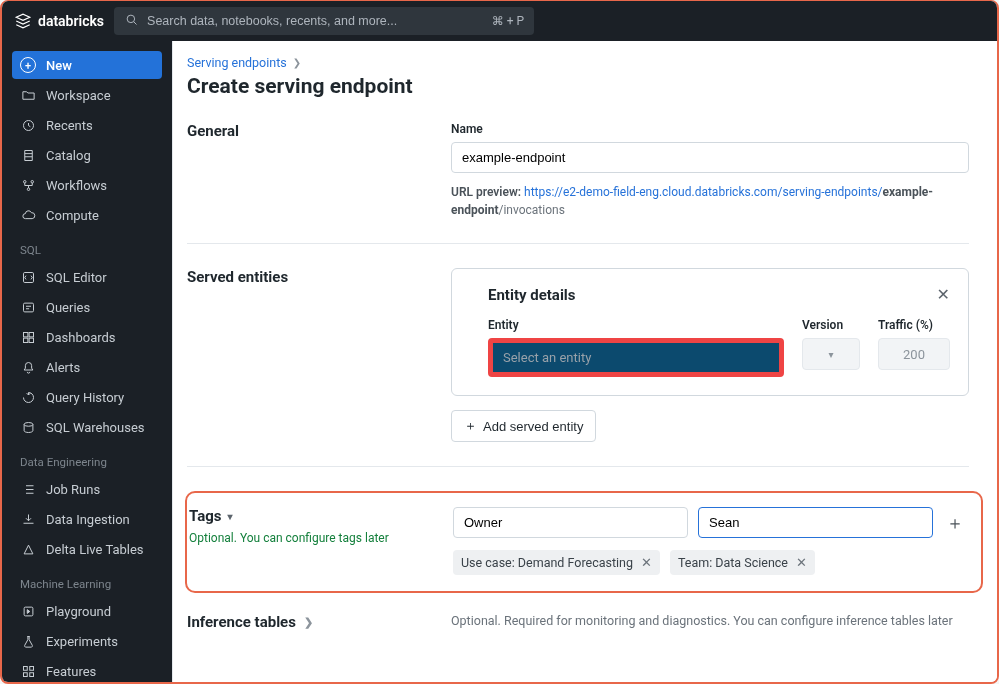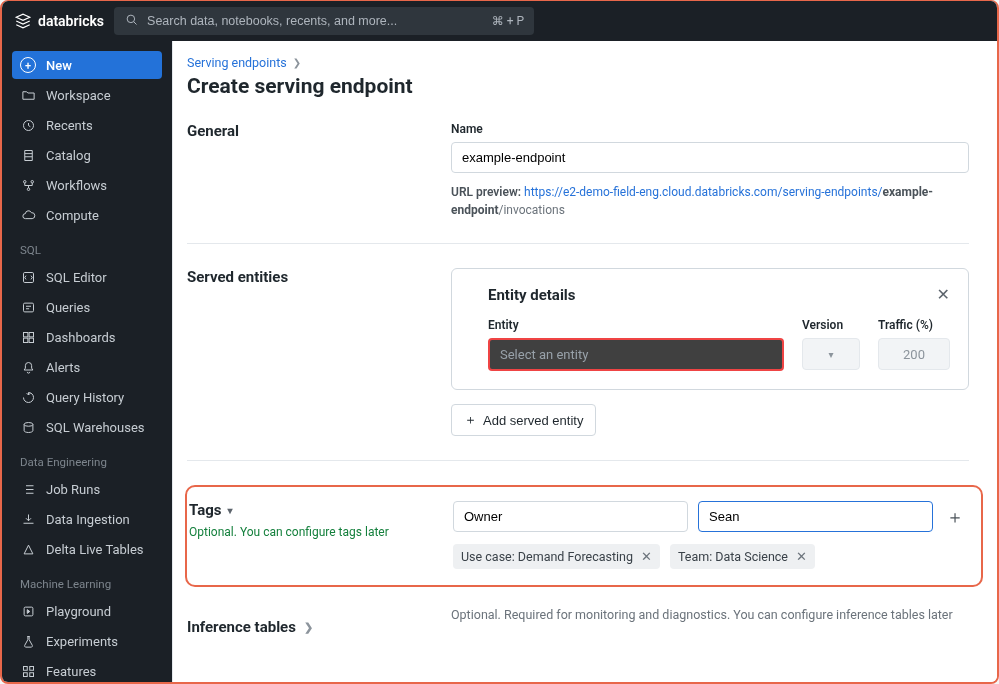--- a/index.html
+++ b/index.html
@@ -165,22 +165,22 @@
     }
     .panel-head { display:flex; justify-content:space-between; align-items:center; margin-bottom:14px; }
     .panel-head h3 { font-size: 15px; font-weight: 700; }
     .close-x { cursor:pointer; color:#5c646c; font-size:16px; }
     .entity-cols { display:flex; gap:18px; }
     .entity-col.entity { flex:1; }
     .entity-col.version { width: 58px; }
     .entity-col.traffic { width: 72px; }
     .entity-col label { font-size: 12px; font-weight: 600; margin-bottom: 6px; display:block; }
     .select-box {
-      border: 2px solid #ef4444; border-radius:4px; padding:7px 10px; font-size:13px;
-      color:#98a1a9; background:#404040; cursor:pointer;
+      border: 5px solid #ef4444; border-radius:4px; padding:7px 10px; font-size:13px;
+      color:#98a1a9; background:#0c4a6e; cursor:pointer;
     }
     .ver-box {
       background:#f2f4f6; border:1px solid #e4e8ec; border-radius:4px; height:32px;
       display:flex; align-items:center; justify-content:center; color:#8c949c;
     }
     .traffic-box {
       background:#f2f4f6; border:1px solid #e4e8ec; border-radius:4px; height:32px;
       display:flex; align-items:center; justify-content:center; color:#8c949c; font-size:13px;
     }
 
@@ -209,21 +209,21 @@
     }
     .tag-chips { display:flex; gap:10px; margin-top:12px; flex-wrap:wrap; }
     .chip {
       background:#eef0f2; border-radius:4px; padding:5px 8px; font-size:12.5px;
       color:#3a4249; display:inline-flex; align-items:center; gap:8px;
     }
     .chip .cx { cursor:pointer; color:#6b737b; font-size:13px; }
 
     
     .inf-row { display:flex; gap:24px; }
-    .inf-left { width:240px; flex-shrink:0;margin-top:11px; }
+    .inf-left { width:240px; flex-shrink:0; }
     .inf-left h2 { font-size:15px; font-weight:700; display:flex; align-items:center; gap:8px; }
     .inf-right { flex:1; font-size:12.5px; color:#6b737b; }
     .chev-r { color:#8c949c; font-size:11px; }
     .chev-d { color:#5c646c; font-size:10px; }
 
     svg.ic { width:15px; height:15px; fill:none; stroke-width:1.6; }
   </style>
 </head>
 <body>
 

